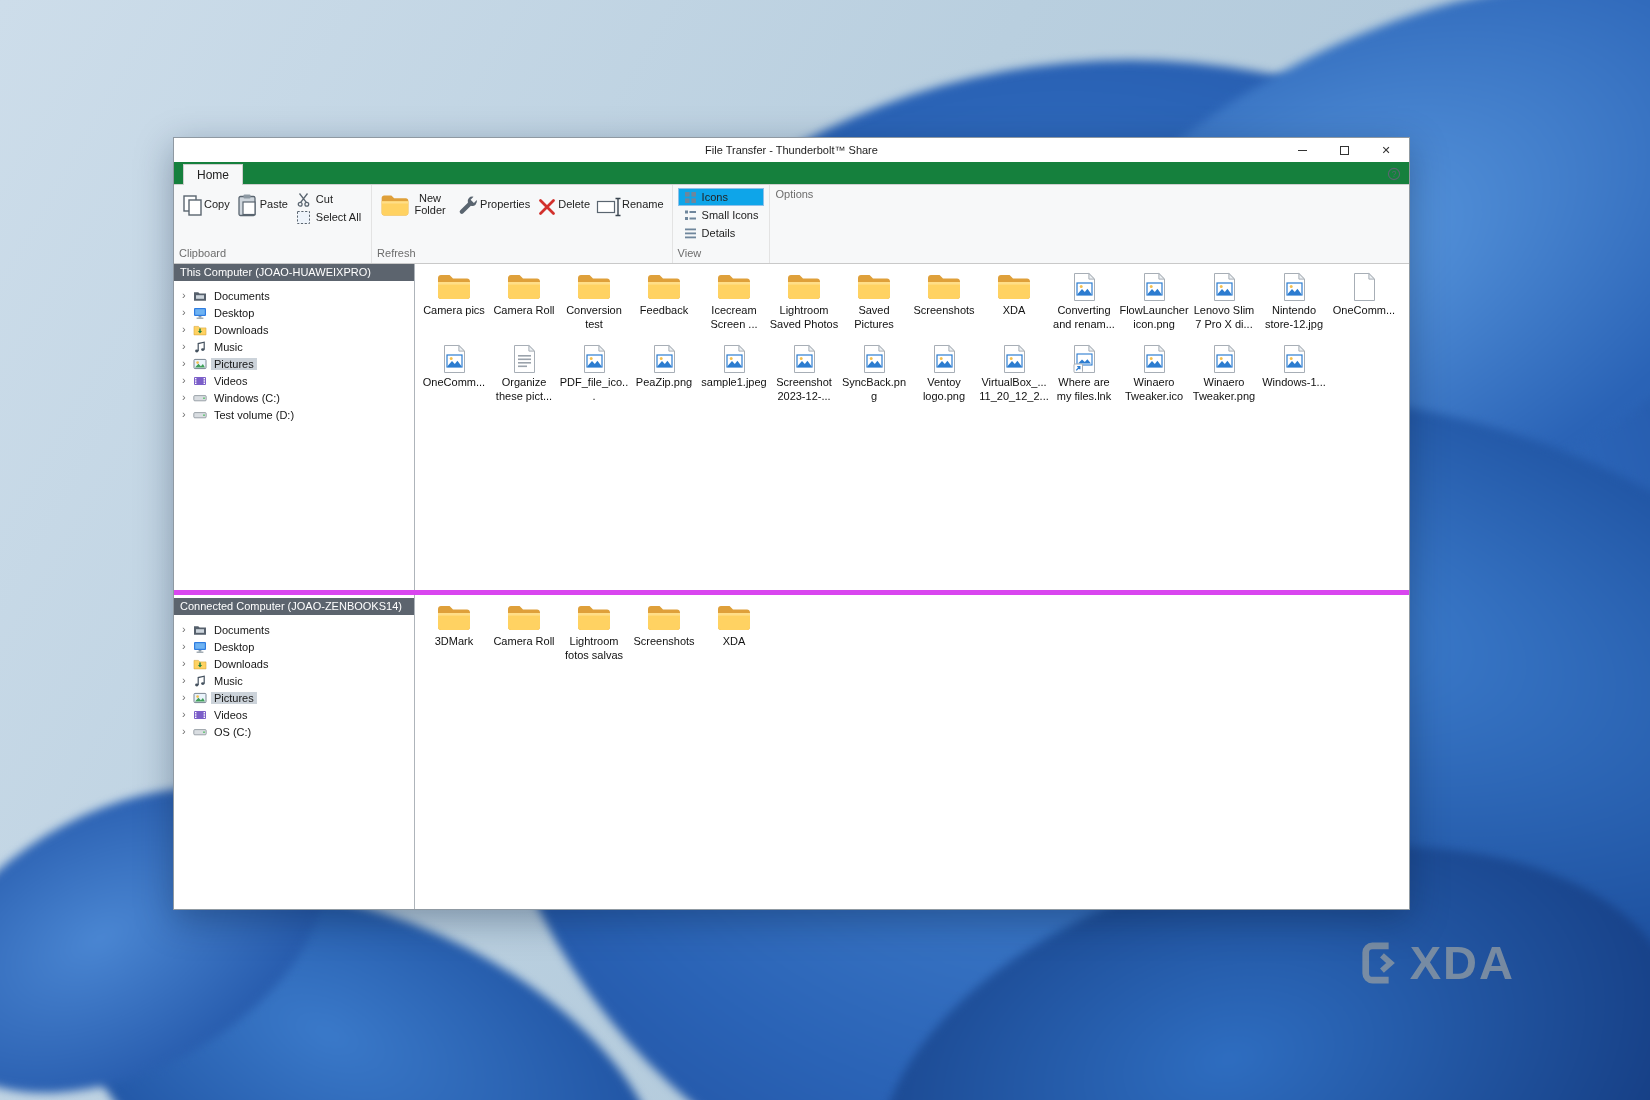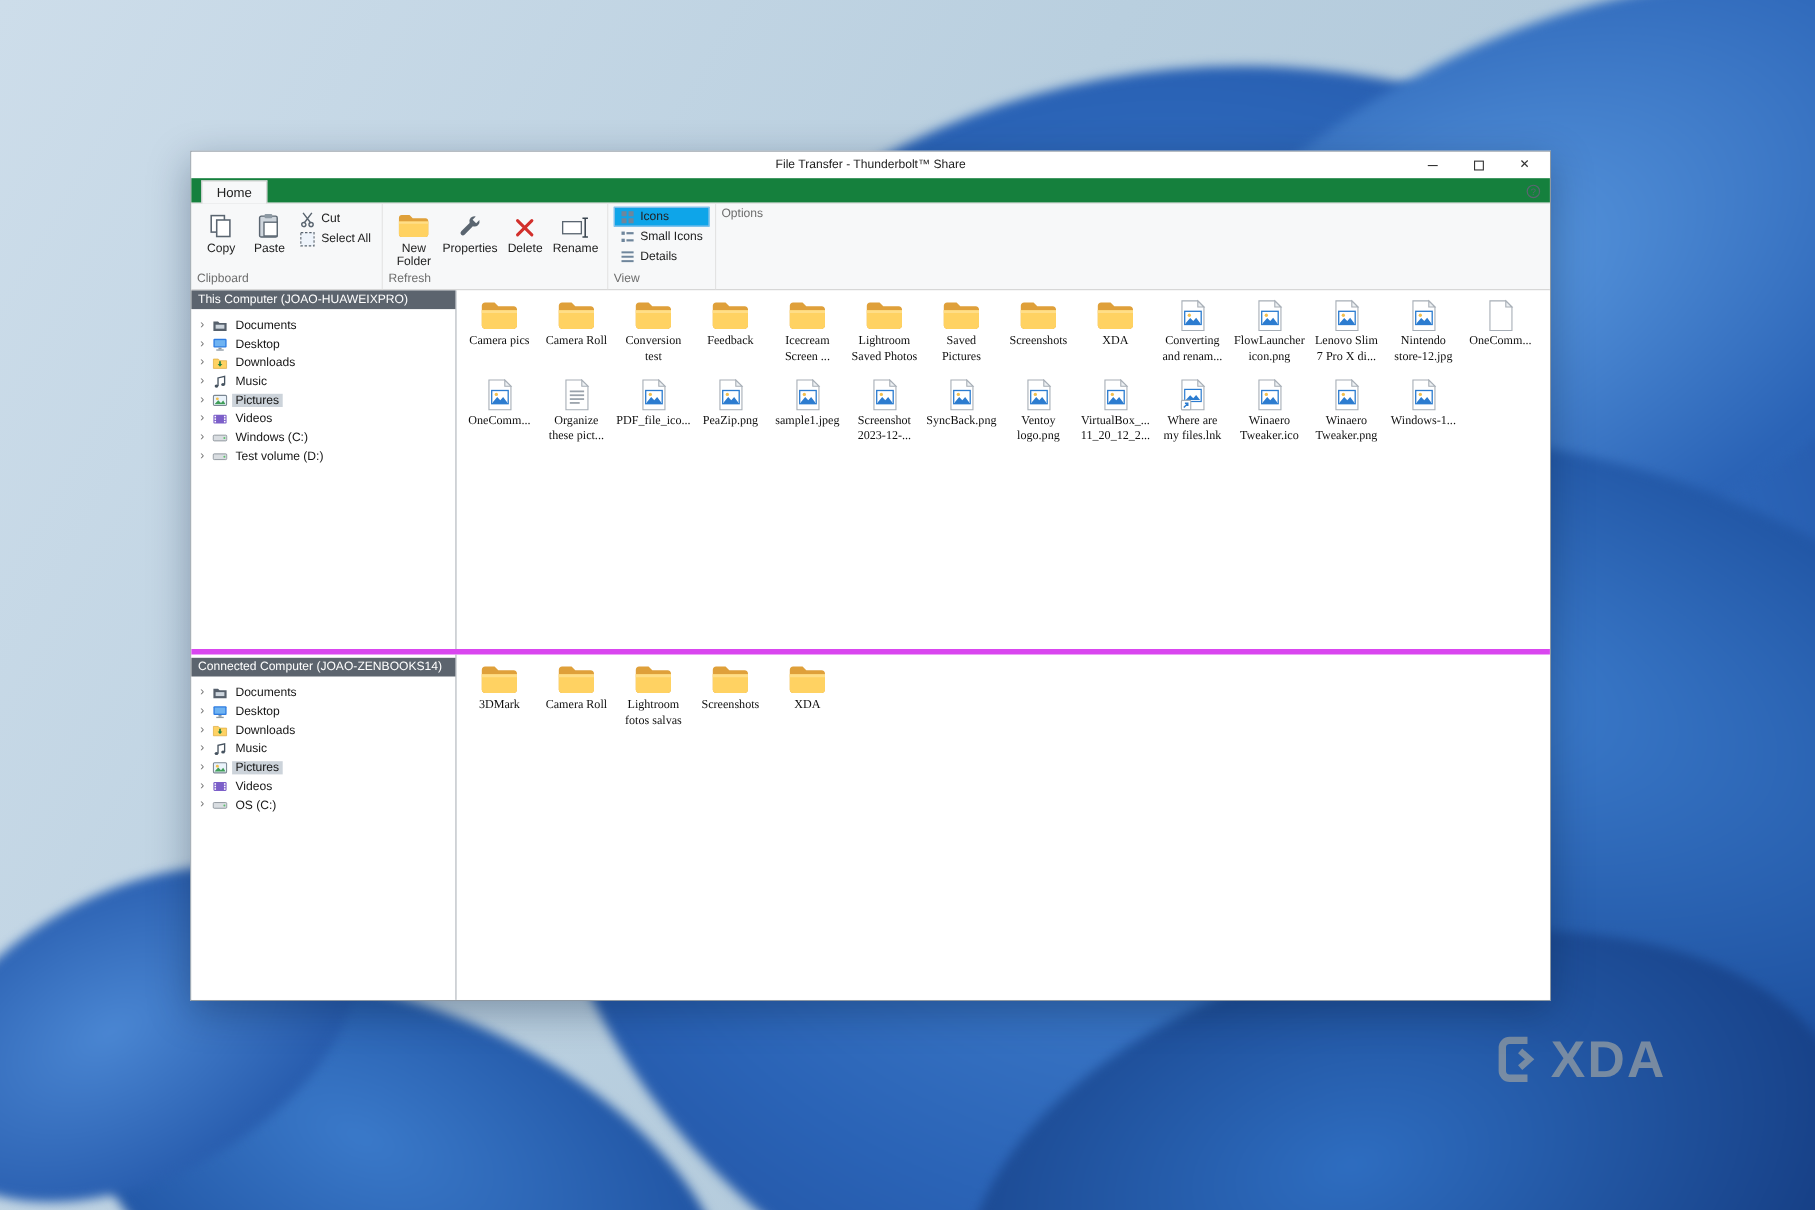--- a/index.html
+++ b/index.html
@@ -46,21 +46,21 @@
          border:1px solid #cfcfcf; border-bottom:none; margin-bottom:-1px; position:relative; z-index:2; }
   .help { position:absolute; right:8px; bottom:3px; line-height:0; }
 
   
   .ribbon { height:80px; background:#f7f8f9; border-top:1px solid #cfcfcf;
             border-bottom:1px solid #c9c9c9; display:flex; flex:0 0 auto; }
   .rgroup { display:flex; flex-direction:column; padding:2px 5px 0; }
   .rgroup + .rgroup { border-left:1px solid #e3e3e3; }
   .rgroup-body { flex:1; display:flex; align-items:flex-start; }
   .rgroup-label { text-align:left; font-size:11px; color:#6d6d6d; height:17px; padding-top:1px; }
-  .bigbtn { min-width:44px; padding:1px 3px; display:flex; flex-direction:column; align-items:center;
+  .bigbtn { min-width:44px; padding:1px 3px; display:flex; align-items:center;
             font-size:11px; color:#222; text-align:center; line-height:12px; cursor:default; }
   .bicon { height:30px; display:flex; align-items:flex-end; margin-bottom:2px; }
   .smallcol { display:flex; flex-direction:column; margin-top:3px; }
   .smallrow { display:flex; align-items:center; gap:5px; font-size:11px; color:#222;
               height:18px; padding:0 5px; cursor:default; }
   .viewrow { border:1px solid transparent; }
   .viewrow.selected { background:#0ea5e9; border:1px solid #8ec1ea; }
   .cb { width:13px; height:13px; display:inline-block; border:1px solid #8a9096; background:#fff; position:relative; }
   .cb.checked { background:#1f6fd0; border-color:#1f6fd0; }
   .cb.checked::after { content:""; position:absolute; left:2.5px; top:1px; width:5px; height:8px;
@@ -75,21 +75,21 @@
   .pane-bottom .pane-header { margin-top:3px; }
   .pane-header { background:#5c646e; color:#fff; font-size:11px; height:17px; line-height:17px;
                  padding:0 6px; white-space:nowrap; overflow:hidden; }
   .tree { padding-top:6px; overflow:hidden; }
   .tree-item { display:flex; align-items:center; height:17px; font-size:11px; color:#161616;
                padding-left:8px; gap:4px; cursor:default; }
   .tree-item .chev { color:#6f6f6f; font-size:11px; width:7px; line-height:1; }
   .tree-item .ticon { line-height:0; }
   .tlabel { padding:0 3px; }
   .tlabel.selected { background:#ccd3da; }
-  .files { flex:1; display:flex; flex-wrap:wrap; align-content:flex-start; padding:3px 4px; overflow:hidden;font-family:Liberation Serif, serif; }
+  .files { flex:1; display:flex; flex-wrap:wrap; align-content:flex-start; padding:3px 4px; overflow:hidden; }
   .file-cell { width:70px; min-height:72px; display:flex; flex-direction:column; align-items:center;
                padding-top:2px; cursor:default; }
   .file-icon { height:33px; display:flex; align-items:flex-end; line-height:0; }
   .file-label { font-size:11px; line-height:13.5px; color:#111; text-align:center; margin-top:2px;
                 max-width:70px; white-space:pre-line; word-wrap:break-word; }
 </style>
 </head>
 <body>
 
 <div class="desktop">

